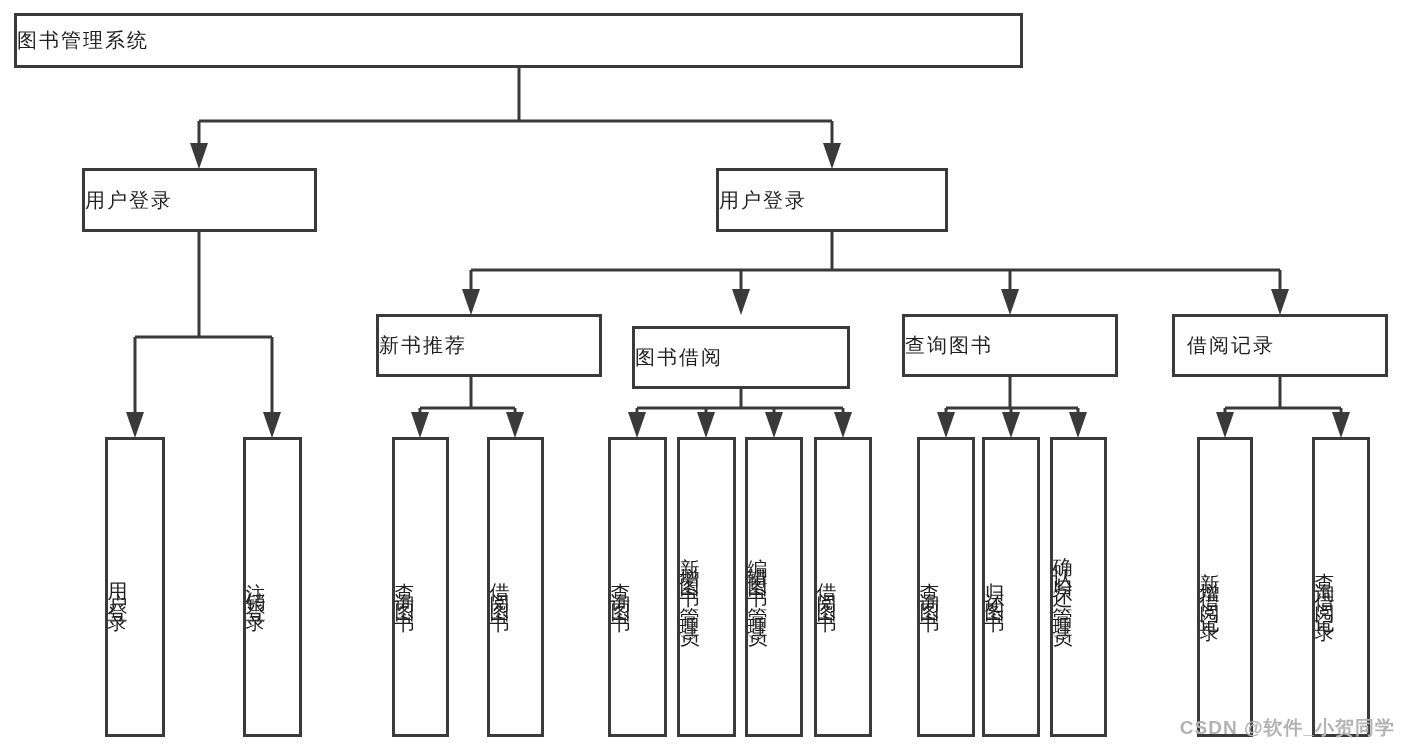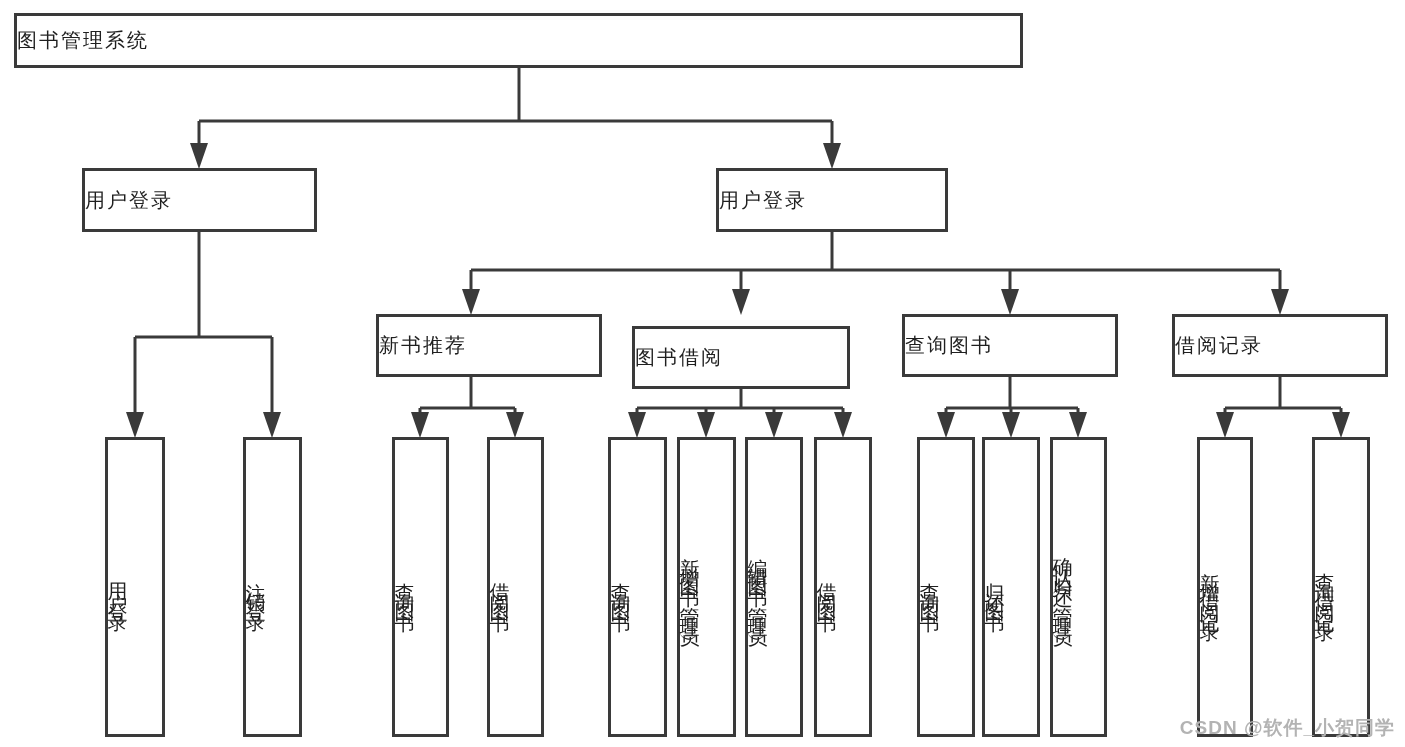--- a/index.html
+++ b/index.html
@@ -138,21 +138,21 @@
 
   <div class="node h-node" style="left:376px; top:314px; width:226px; height:63px;">
     <span>新书推荐</span>
   </div>
   <div class="node h-node" style="left:632px; top:314px; width:218px; height:63px;margin-top:12px;">
     <span>图书借阅</span>
   </div>
   <div class="node h-node" style="left:902px; top:314px; width:216px; height:63px;">
     <span>查询图书</span>
   </div>
-  <div class="node h-node" style="left:1172px; top:314px; width:216px; height:63px;">
+  <div class="node h-node" style="left:1172px; top:314px; width:216px; height:63px;padding-left:12px;">
     <span>借阅记录</span>
   </div>
 
   <div class="node v-node" style="left:105px; top:437px; width:60px; height:300px;">
     <span>用户登录</span>
   </div>
   <div class="node v-node" style="left:243px; top:437px; width:59px; height:300px;">
     <span>注销登录</span>
   </div>
 

